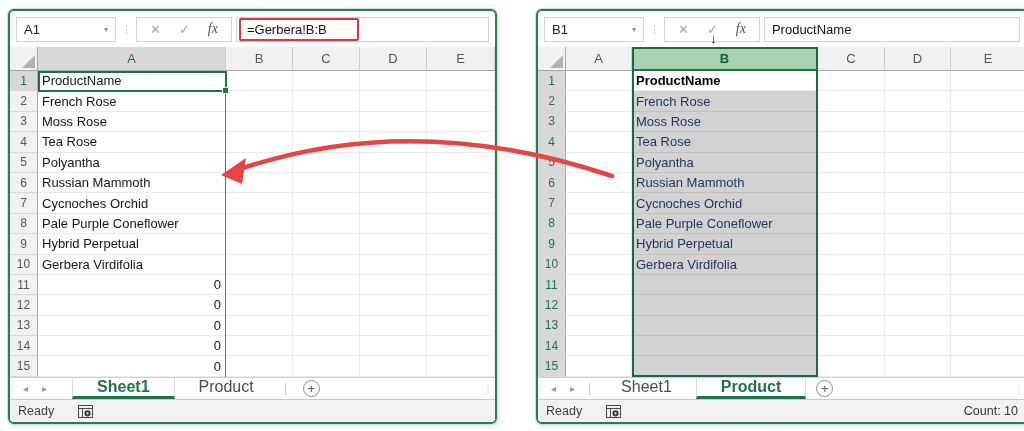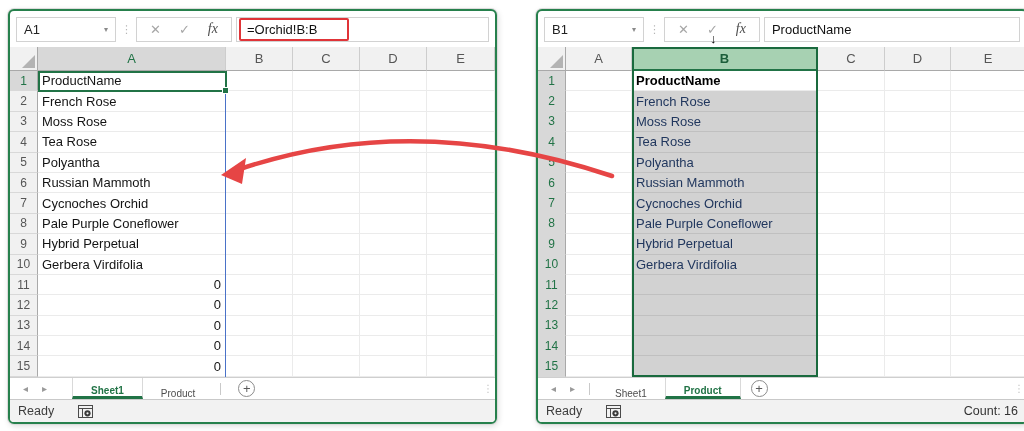--- a/index.html
+++ b/index.html
@@ -47,21 +47,21 @@
   .active-cell-box{position:absolute;left:28px;top:24px;width:189px;height:21px;border:2px solid #217346;pointer-events:none;z-index:3}
   .active-cell-box::after{content:"";position:absolute;right:-4px;bottom:-4px;width:5px;height:5px;background:#217346;border:1px solid #fff}
   .spill-line{position:absolute;left:215px;top:45px;bottom:0;width:1px;background:#4a72c8;pointer-events:none;z-index:2}
   .col-select-outline{position:absolute;left:94px;top:0;width:186px;height:330px;border:2px solid #1a6a3e;pointer-events:none;z-index:3}
   .col-cursor{position:absolute;left:172px;top:-16px;font-size:13px;font-weight:bold;color:#000;z-index:5}
 
   
   .tabbar{height:22px;border-top:1px solid #cfcfcf;display:flex;align-items:stretch;background:#fff;flex:0 0 auto;padding-left:6px}
   .nav{display:flex;align-items:center;padding:0 7px;color:#9a9a9a;font-size:10px}
   .tabbar .gap{width:18px}
-  .tab{display:flex;align-items:flex-end;padding:0 18px;font-size:10px;color:#4d4d4d;position:relative}
+  .tab{display:flex;align-items:flex-start;padding:0 24px;font-size:16px;color:#4d4d4d;position:relative}
   .tab.active{color:#217346;font-weight:bold;background:#fff;border-left:1px solid #d9d9d9;border-right:1px solid #d9d9d9;
               border-bottom:3px solid #217346}
   .tab-sep{width:1px;background:#c9c9c9;height:12px;align-self:center;margin:0 7px}
   .plus{width:17px;height:17px;border:1px solid #8c8c8c;border-radius:50%;display:flex;align-items:center;justify-content:center;
         color:#595959;font-size:13px;line-height:13px;align-self:center;margin-left:10px}
   .tab-dots{margin-left:auto;align-self:center;color:#c3c3c3;font-size:10px;padding-right:3px;letter-spacing:-1px}
 
   
   .statusbar{height:24px;border-top:1px solid #c9c9c9;background:#f2f2f2;display:flex;align-items:center;
              padding:0 8px;font-size:12.5px;color:#3d3d3d;flex:1 1 auto}
@@ -80,21 +80,21 @@
       <span>A1</span>
       <span class="nb-drop">▾</span>
     </div>
     <span class="fdots">⋮</span>
     <div class="fbtn-group">
       <span class="fbtn">✕</span>
       <span class="fbtn">✓</span>
       <span class="fbtn fx">fx</span>
     </div>
     <div class="formula-input">
-      <span class="ftext red-box">=Orchid!B:B</span>
+      <span class="ftext red-box">=Gerbera!B:B</span>
     </div>
   </div>
   <div class="grid">
     <div class="grid-cells" style="grid-template-columns: 28px 188px 67px 67px 67px 1fr;">
         <div class="corner"></div>
         <div class="chdr hdr-sel">A</div>
         <div class="chdr">B</div>
         <div class="chdr">C</div>
         <div class="chdr">D</div>
         <div class="chdr">E</div>
@@ -360,20 +360,20 @@
     <span>Ready</span>
     <span class="macro-icon">
       <svg width="15" height="13" viewBox="0 0 15 13">
           <rect x="0.5" y="0.5" width="14" height="12" fill="none" stroke="#4a4a4a"></rect>
           <line x1="0.5" y1="3.5" x2="14.5" y2="3.5" stroke="#4a4a4a"></line>
           <line x1="4.5" y1="3.5" x2="4.5" y2="12.5" stroke="#4a4a4a"></line>
           <circle cx="9.5" cy="8.3" r="3.1" fill="#3a3a3a"></circle>
           <circle cx="9.5" cy="8.3" r="1.1" fill="#f2f2f2"></circle>
         </svg>
     </span>
-    <span class="count">Count: 16</span>
+    <span class="count">Count: 10</span>
   </div>
 </div>
 
 <svg id="arrow-overlay">
   <path d="M 612 176 Q 415 110 240 169" stroke="#e64545" stroke-width="4.5" fill="none" stroke-linecap="round"></path>
   <polygon points="221,175 246,158 242,184" fill="#e64545"></polygon>
 </svg>
 
 </body></html>

